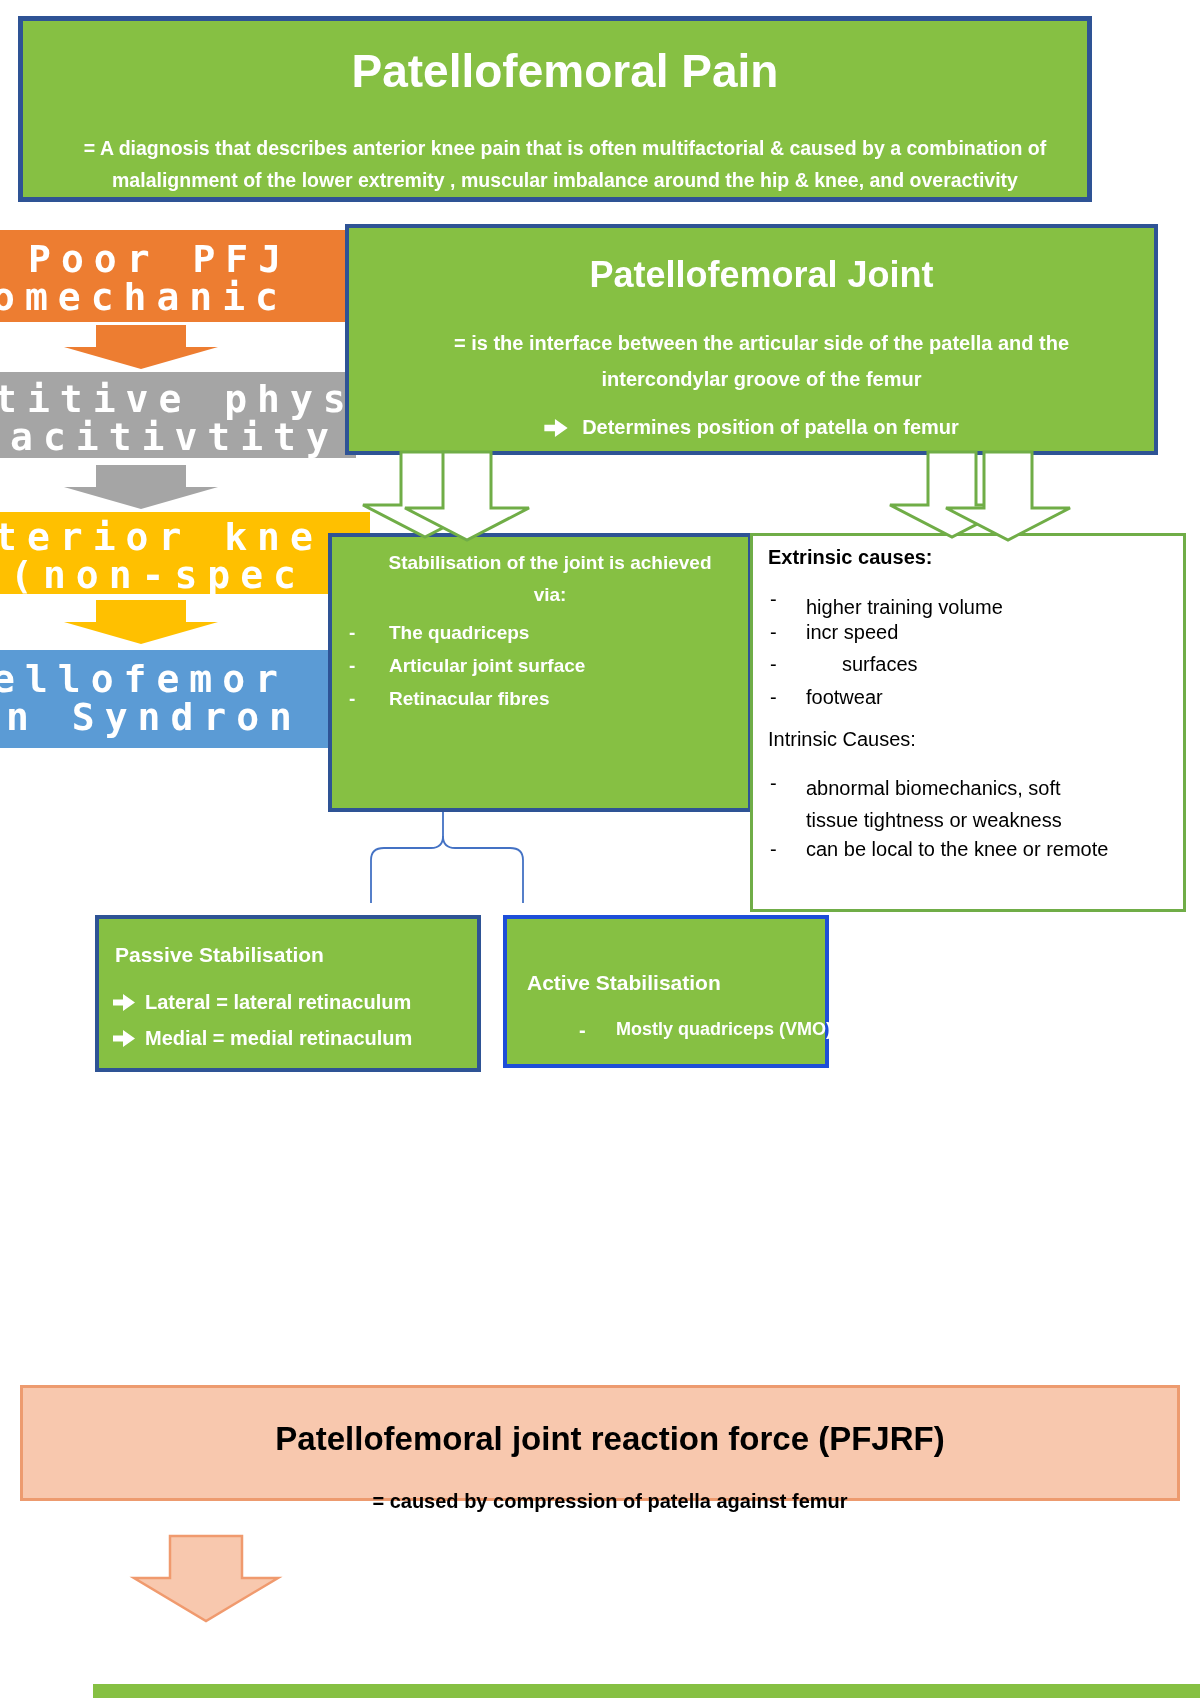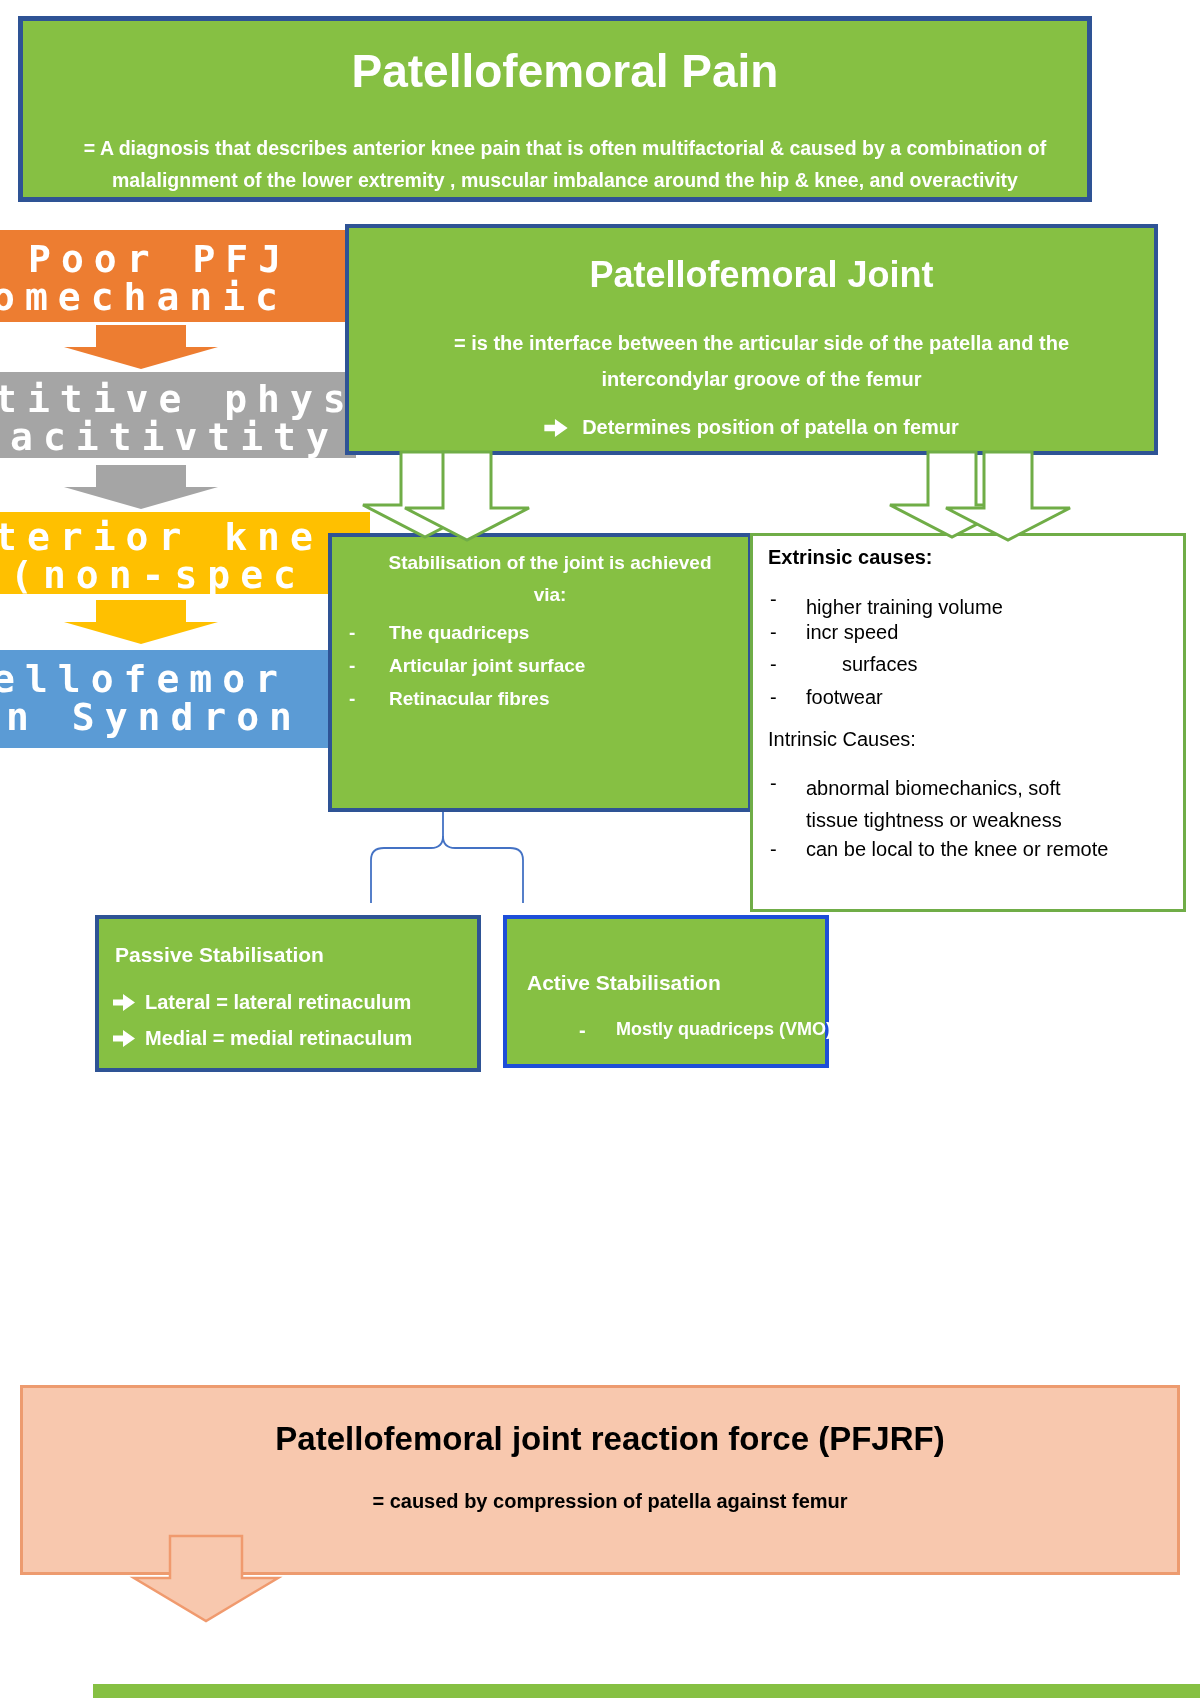--- a/index.html
+++ b/index.html
@@ -104,21 +104,21 @@
     <span class="wt" style="font-size:20px;white-space:nowrap;">Medial = medial retinaculum</span>
   </div>
 </div>
 
 <div class="box green" style="left:503px;top:915px;width:326px;height:153px;border:4px solid #1d4ed8;">
   <span class="txt wt" style="left:20px;top:52px;font-size:21px;">Active Stabilisation</span>
   <span class="txt wt" style="left:72px;top:100px;font-size:20px;">-</span>
   <span class="txt wt" style="left:109px;top:100px;font-size:18px;">Mostly quadriceps (VMO)</span>
 </div>
 
-<div class="box" style="left:20px;top:1385px;width:1160px;height:190px;background:#F8C8AE;border:3px solid #ED9B6F;">
+<div class="box" style="left:20px;top:1385px;width:1160px;height:116px;background:#F8C8AE;border:3px solid #ED9B6F;">
   <div class="txt bk ctr" style="top:32px;font-size:33px;font-weight:bold;">Patellofemoral joint reaction force (PFJRF)</div>
   <div class="txt bk ctr" style="top:102px;font-size:20px;font-weight:bold;">= caused by compression of patella against femur</div>
 </div>
 
 <div class="box green" style="left:93px;top:1684px;width:1107px;height:14px;"></div>
 
 <svg class="overlay" width="1200" height="1698" viewBox="0 0 1200 1698">
 
   <polygon points="96,325 186,325 186,347 218,347 141,369 64,347 96,347" fill="#ED7D31"></polygon>
   <polygon points="96,465 186,465 186,487 218,487 141,509 64,487 96,487" fill="#A5A5A5"></polygon>

